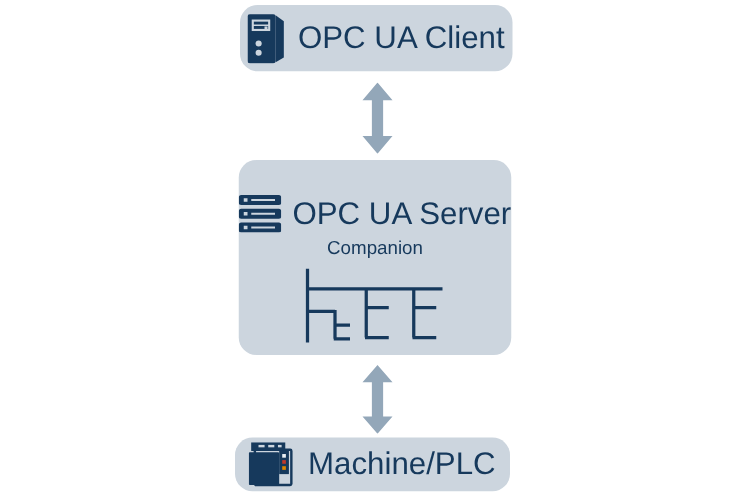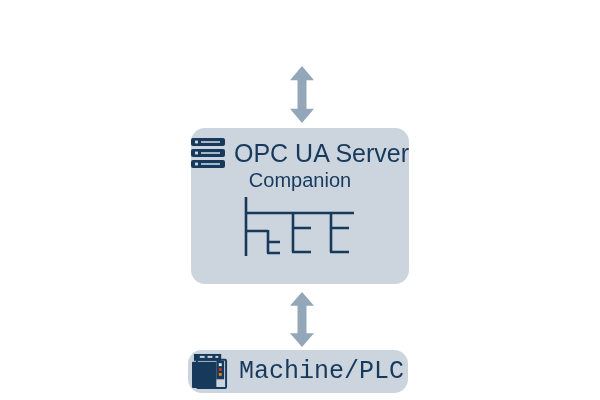--- a/index.html
+++ b/index.html
@@ -13,44 +13,56 @@
   .node{
     position:absolute;
     background:var(--box_bg);
     border-radius:14px;
     display:flex;
     align-items:center;
     justify-content:center;
     color:var(--text);
   }
   .node-client{left:192px;top:4px;width:218px;height:53px;gap:10px;}
-  .node-server{left:191px;top:128px;width:218px;height:156px;flex-direction:column;justify-content:flex-start;padding-top:9px;box-sizing:border-box;}
-  .node-machine{left:188px;top:350px;width:220px;height:43px;gap:10px;font-family:Liberation Mono, monospace;}
+  .node-server{left:191px;top:128px;width:218px;height:156px;flex-direction:column;justify-content:flex-start;padding-top:27px;box-sizing:border-box;}
+  .node-machine{left:188px;top:350px;width:220px;height:43px;gap:10px;}
   .server-header{display:flex;align-items:center;gap:9px;height:32px;}
   .node-title{font-size:25px;font-weight:500;white-space:nowrap;line-height:1;}
-  .node-subtitle{font-size:20px;font-weight:500;line-height:23px;white-space:nowrap;}
+  .node-subtitle{font-size:15px;font-weight:500;line-height:23px;white-space:nowrap;}
   .icon{display:block;flex:0 0 auto;}
   .fill-navy{fill:var(--text);}
   .fill-bg{fill:var(--box_bg);}
   .fill-red{fill:var(--led_red);}
   .fill-orange{fill:var(--led_orange);}
   .fill-white{fill:var(--led_white);}
   .stroke-navy{stroke:var(--text);fill:none;}
   .stroke-bg{stroke:var(--box_bg);fill:none;}
   .arrow{position:absolute;left:289px;width:26px;}
   .arrow-1{top:66px;height:57px;}
   .arrow-2{top:292px;height:55px;}
   .arrow polygon{fill:var(--arrow);}
   .tree-svg{margin-top:3px;}
 </style>
 </head>
 <body>
 
 <div class="stage">
 
+  <div class="node node-client">
+    <svg class="icon" width="30" height="40" viewBox="0 0 32 42">
+      <rect class="fill-navy" x="0" y="0" width="24" height="42" rx="2"></rect>
+      <polygon class="fill-navy" points="24,1 31,6 31,37 24,41"></polygon>
+      <rect class="stroke-bg" x="4.5" y="5.5" width="14" height="8" stroke-width="1.8"></rect>
+      <line class="stroke-bg" x1="4.5" y1="9.5" x2="18.5" y2="9.5" stroke-width="1.4"></line>
+      <rect class="fill-bg" x="14.5" y="10.5" width="2.6" height="2.4"></rect>
+      <circle class="fill-bg" cx="9.5" cy="25" r="2.6"></circle>
+      <circle class="fill-bg" cx="9.5" cy="33" r="2.6"></circle>
+    </svg>
+    <div class="node-title">OPC UA Client</div>
+  </div>
 
   <svg class="arrow arrow-1" viewBox="0 0 26 56" preserveAspectRatio="none">
     <polygon points="13,0 25,14 17.5,14 17.5,42 25,42 13,56 1,42 8.5,42 8.5,14 1,14"></polygon>
   </svg>
 
   <div class="node node-server">
     <div class="server-header">
       <svg class="icon" width="34" height="30" viewBox="0 0 34 30">
         <rect class="fill-navy" x="0" y="0" width="34" height="8" rx="2"></rect>
         <rect class="fill-navy" x="0" y="11" width="34" height="8" rx="2"></rect>

